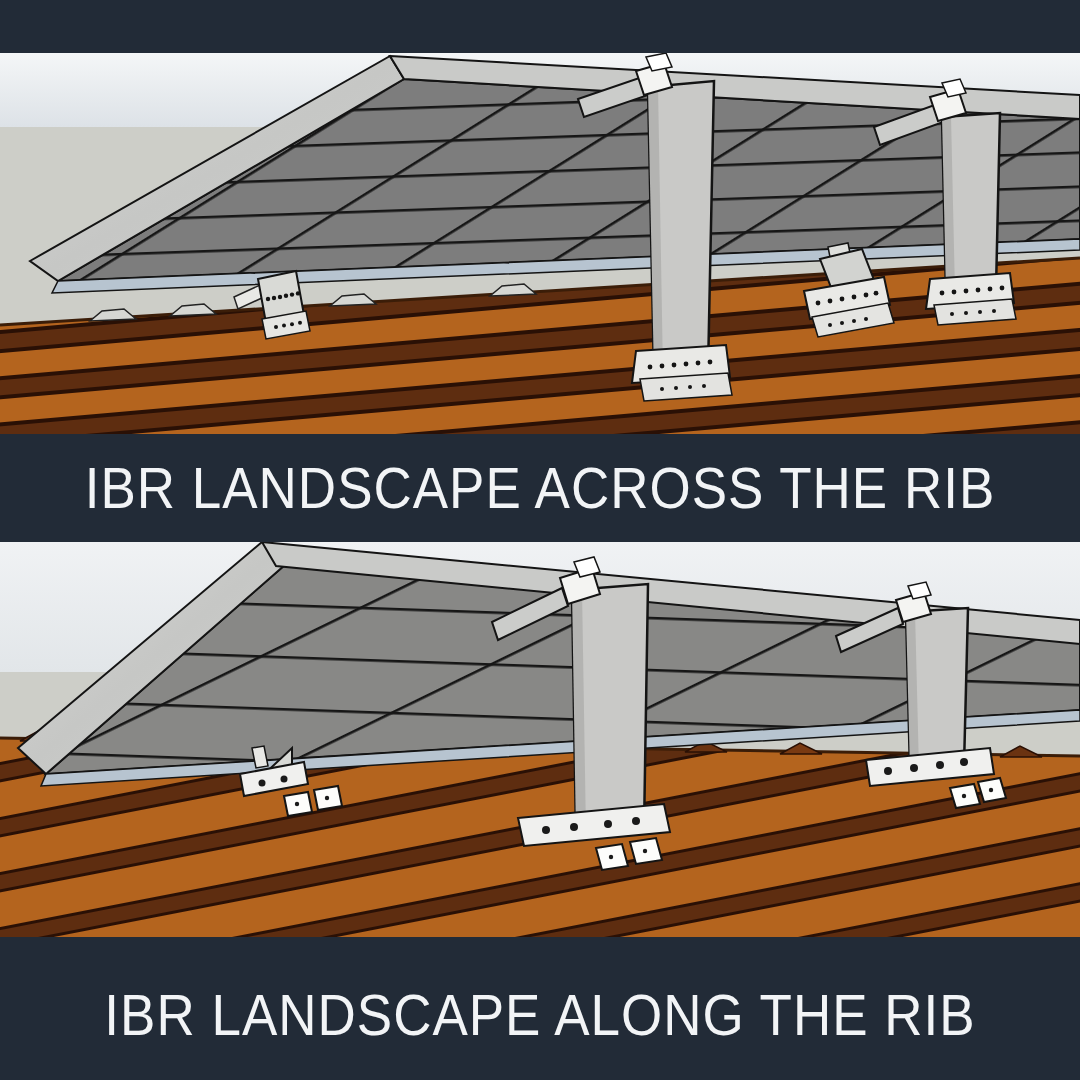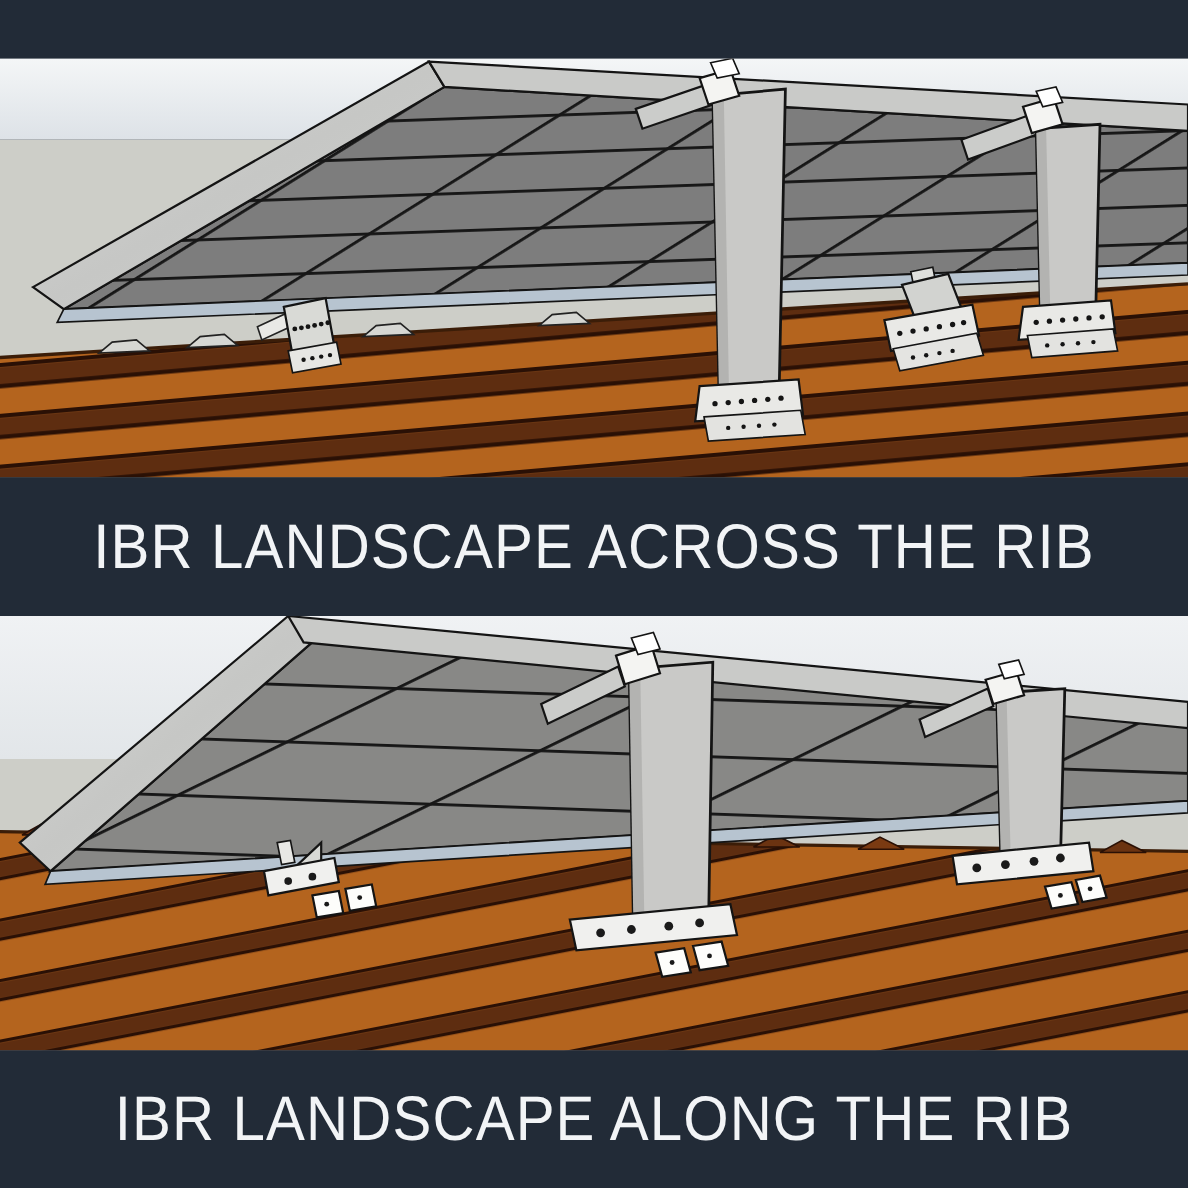--- a/index.html
+++ b/index.html
@@ -9,22 +9,22 @@
     background:#222b37;
   }
   .poster{position:relative;width:1080px;height:1080px;display:flex;flex-direction:column;}
   .topbar{height:53px;background:#222b37;}
   .render{position:relative;overflow:hidden;}
   .render svg{display:block;}
   .caption-band{
     display:flex;align-items:center;justify-content:center;
     background:#222b37;
   }
-  .band-across{height:126px;}
-  .band-along{height:125px;}
+  .band-across{height:108px;}
+  .band-along{height:125px;margin-top:16px;}
   .caption-text{
     color:#f2f4f6;
     font-size:53px;
     letter-spacing:1px;
     white-space:nowrap;
     transform:scaleY(1.08);
     font-weight:400;
   }
 </style>
 </head>

